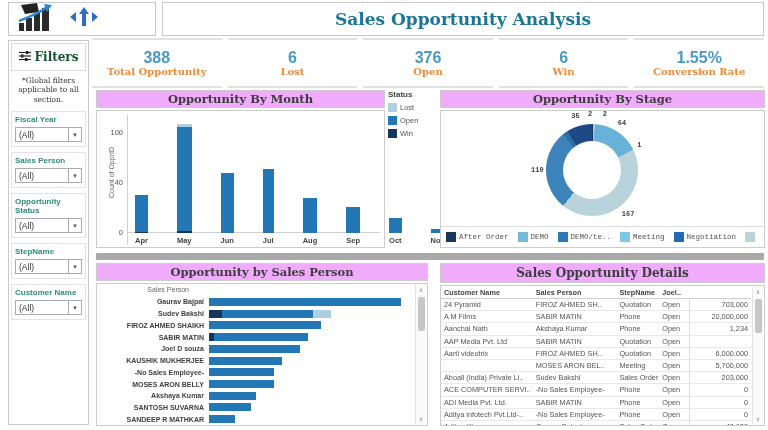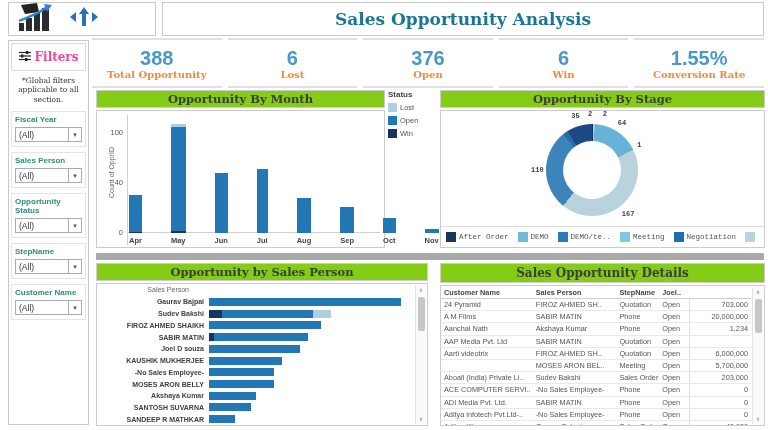--- a/index.html
+++ b/index.html
@@ -9,45 +9,45 @@
 
   
   #header { position:absolute; top:2px; left:8px; right:4px; height:34px; display:flex; gap:6px; }
   #logo-box { width:148px; border:1px solid #c9c9c9; display:flex; align-items:center; gap:16px; padding-left:8px; background:#fff; }
   #title-box { flex:1; border:1px solid #c9c9c9; display:flex; align-items:center; justify-content:center; }
   #page-title { font-family:"DejaVu Serif", serif; font-weight:bold; font-size:17px; color:#1b7695; }
 
   
   #sidebar { position:absolute; left:8px; top:40px; width:81px; height:385px; border:1px solid #c9c9c9; background:#fff; padding:2px; }
   #filters-head { border:1px solid #dcdcdc; padding:4px 3px; display:flex; align-items:center; justify-content:center; gap:4px; }
-  #filters-title { font-family:"DejaVu Serif", serif; font-weight:bold; font-size:12px; color:#ec4899; }
+  #filters-title { font-family:"DejaVu Serif", serif; font-weight:bold; font-size:12px; color:#14532d; }
   #filters-note { font-family:"DejaVu Serif", serif; font-size:7.5px; color:#333; text-align:center; margin:5px 1px 7px; line-height:1.25; }
   .filter-group { border:1px solid #e4e4e4; padding:3px 3px 4px; margin-bottom:5px; }
   .filter-label { font-size:8px; font-weight:bold; color:#2f8c78; margin-bottom:3px; }
   .filter-select { height:15px; border:1px solid #ababab; display:flex; align-items:center; justify-content:space-between; background:#fff; cursor:pointer; }
   .filter-value { font-size:8.5px; color:#333; padding-left:3px; }
   .filter-caret { width:13px; height:100%; border-left:1px solid #ababab; display:flex; align-items:center; justify-content:center; font-size:7px; color:#555; }
 
   
   #kpis { position:absolute; left:92px; top:38px; right:4px; height:50px; display:flex; gap:6px; }
   .kpi { flex:1; border-top:2px solid #e1e1e1; border-bottom:2px solid #e1e1e1; display:flex; flex-direction:column; align-items:center; justify-content:center; }
-  .kpi-value { font-size:20px; font-weight:bold; color:#4999c7; line-height:1.1; }
+  .kpi-value { font-size:16px; font-weight:bold; color:#4999c7; line-height:1.1; }
   .kpi-label { font-family:"DejaVu Serif", serif; font-weight:bold; font-size:10px; color:#f18b3b; }
 
   
   .panel-title { border:1px solid #ccc; height:18px; display:flex; align-items:center; justify-content:center;
-                 font-family:"DejaVu Serif", serif; font-weight:bold; font-size:11.5px; color:#3d3d3d; margin-bottom:2px; background:#84cc16; }
+                 font-family:"DejaVu Serif", serif; font-weight:bold; font-size:11.5px; color:#3d3d3d; margin-bottom:2px; background:#f0abfc; }
   .panel-body { border:1px solid #ccc; position:relative; background:#fff; }
 
   
   #month-panel { position:absolute; left:96px; top:90px; width:289px; height:160px; }
   #month-body { height:138px; }
   #month-ylabel { position:absolute; left:-16px; top:58px; transform:rotate(-90deg); font-size:7px; color:#666; width:60px; text-align:center; }
   .ytick { position:absolute; left:8px; width:18px; text-align:right; font-size:7.5px; color:#555; }
-  #month-plot { position:absolute; left:30px; right:4px; top:4px; bottom:2px; display:flex; justify-content:space-between; align-items:flex-end; border-left:1px solid #d0d0d0; padding:0 1px;gap:29px; }
+  #month-plot { position:absolute; left:30px; right:4px; top:4px; bottom:2px; display:flex; justify-content:space-between; align-items:flex-end; border-left:1px solid #d0d0d0; padding:0 7px;gap:29px; }
   #month-axis-line { position:absolute; left:30px; right:4px; bottom:14px; height:1px; background:#d0d0d0; }
   .bar-col { width:17px; display:flex; flex-direction:column; justify-content:flex-end; }
   .bar-stack { display:flex; flex-direction:column; justify-content:flex-end; }
   .bar-seg { width:100%; }
   .bar-xlabel { height:12px; font-size:7.5px; font-weight:bold; color:#444; text-align:center; padding-top:3px; }
 
   
   #status-legend { position:absolute; left:388px; top:90px; width:47px; }
   #status-legend-title { font-size:8px; font-weight:bold; color:#444; margin-bottom:4px; }
   .legend-item { display:flex; align-items:center; gap:3px; margin-bottom:4px; }

